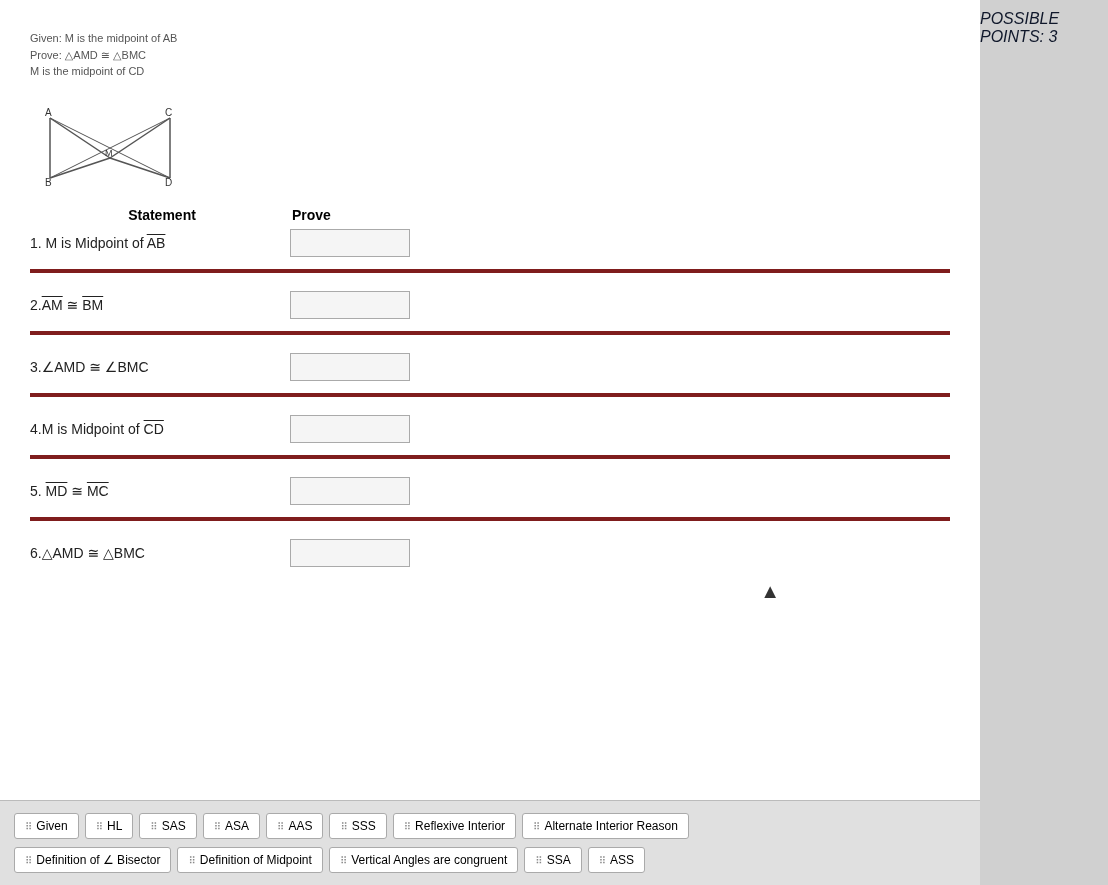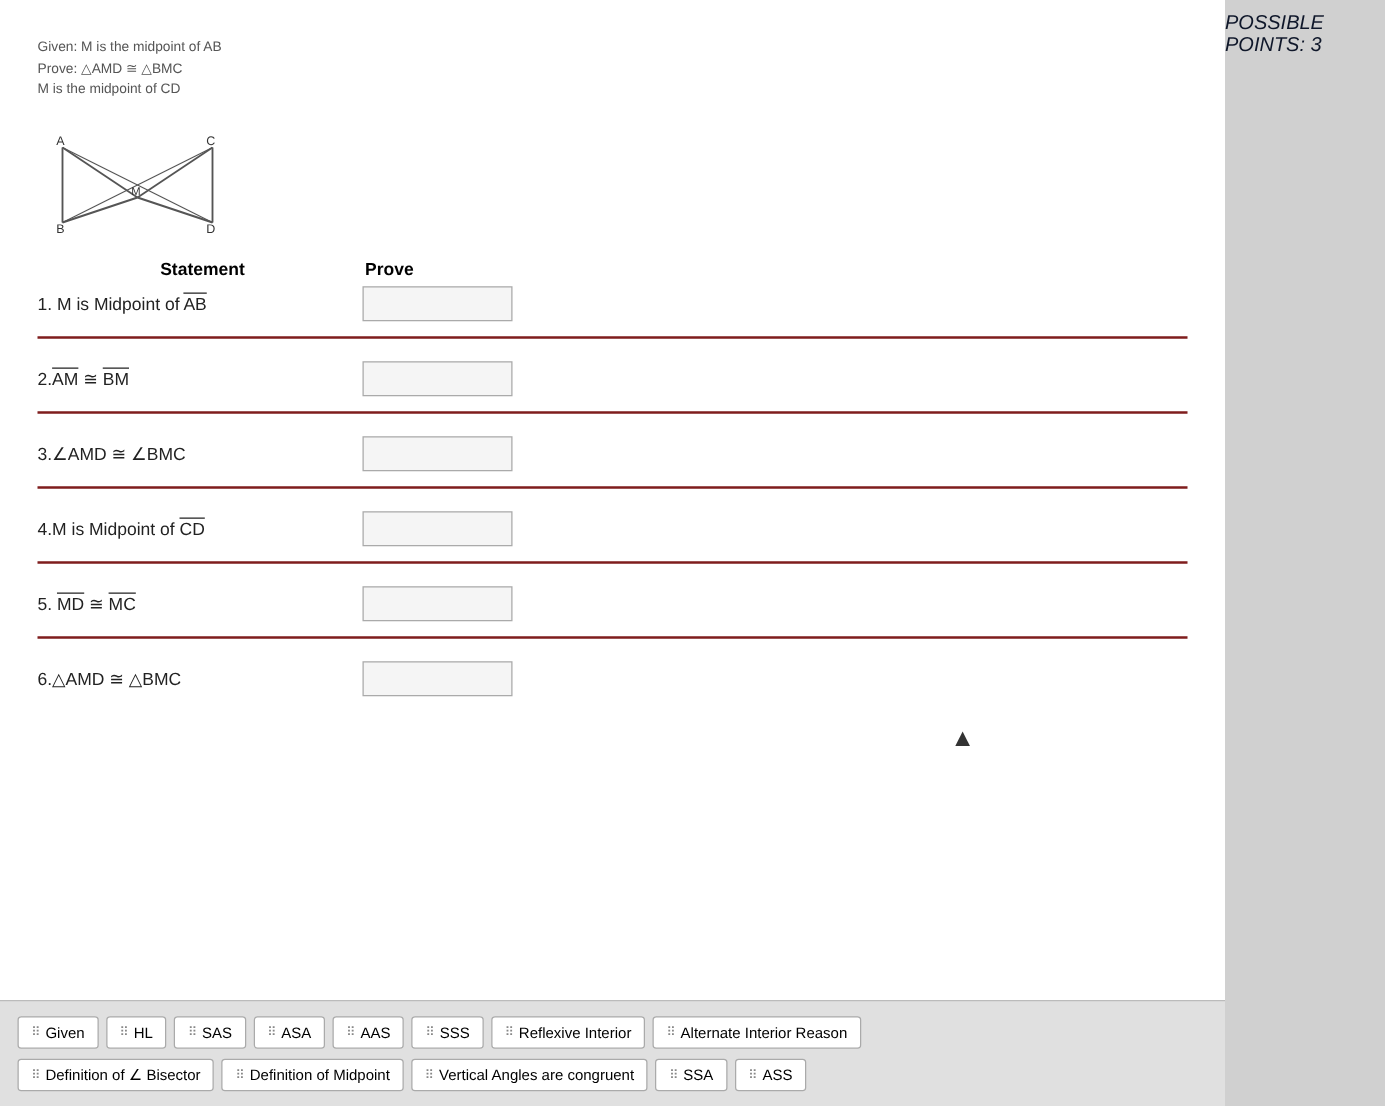--- a/index.html
+++ b/index.html
@@ -62,21 +62,21 @@
     .headers .col-reason {
       font-weight: bold;
       font-size: 14px;
     }
 
     .proof-row {
       display: flex;
       align-items: center;
       margin-bottom: 18px;
       padding-bottom: 12px;
-      border-bottom: 2px solid #7f1d1d;
+      border-bottom: 4px solid #7f1d1d;
     }
 
     .proof-row:last-child {
       border-bottom: none;
     }
 
     .statement-cell {
       width: 260px;
       font-size: 14px;
       color: #222;

